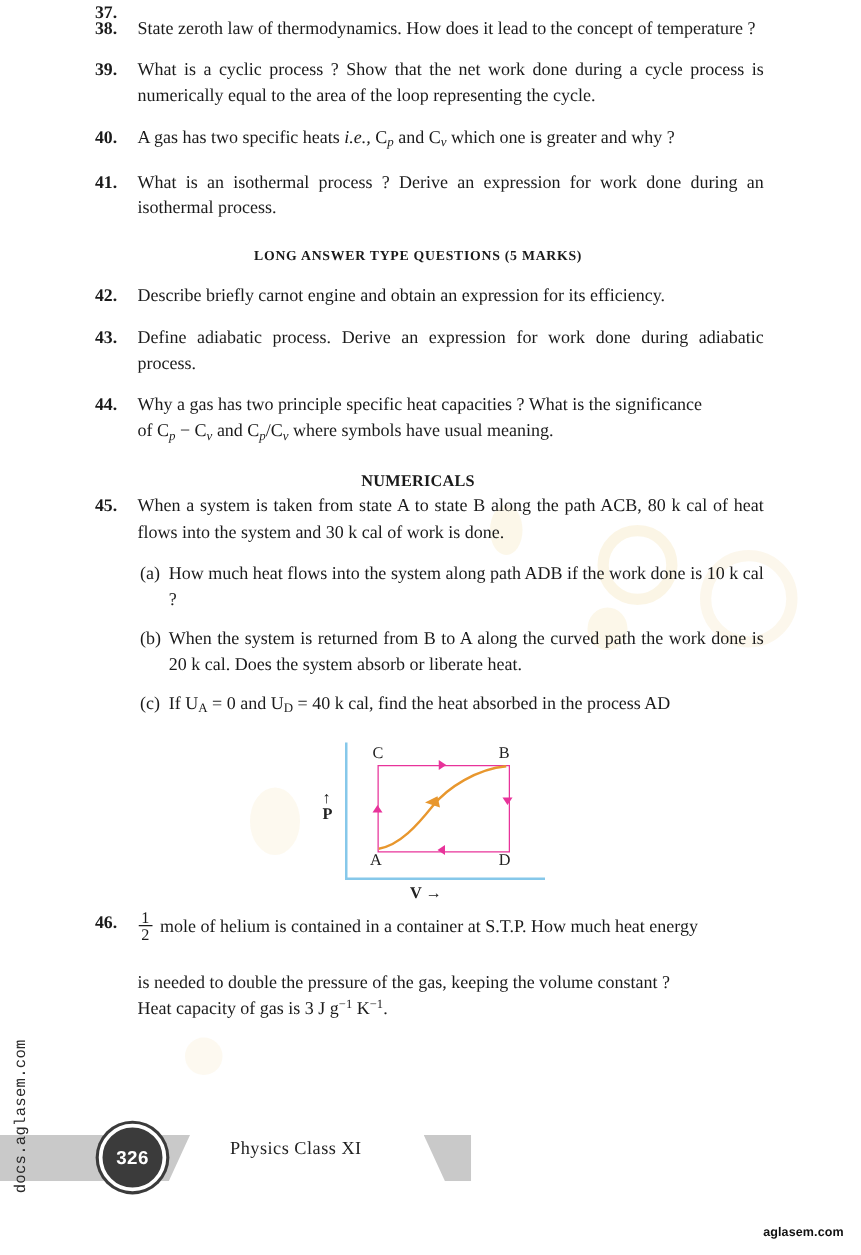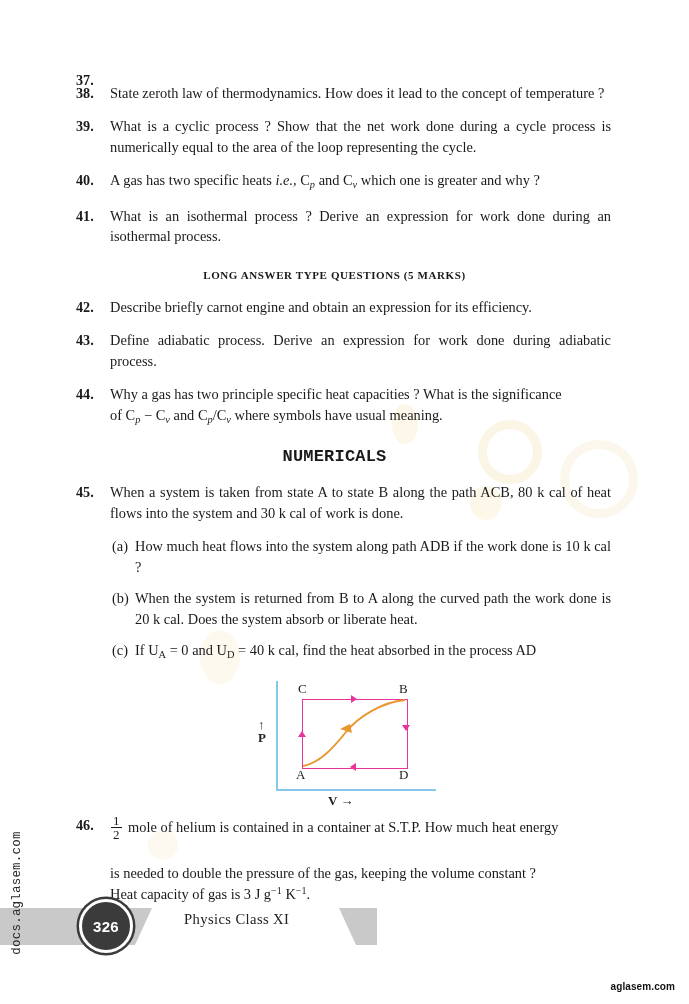--- a/index.html
+++ b/index.html
@@ -34,21 +34,20 @@
     opacity: 0.8;
     pointer-events: none;
   }
 
   
   #content {
     position: absolute;
     left: 0;
     top: 0;
     width: 689px;
-    padding-top: 70px;
   }
 
   .qrow {
     position: relative;
     margin: 0 0 13px 0;
     padding-left: 110px;
     padding-right: 78px;
     font-size: 14.4px;
     line-height: 1.42;
     text-align: justify;
@@ -81,24 +80,23 @@
 
   .heading {
     text-align: center;
     font-weight: bold;
     font-size: 11px;
     letter-spacing: 0.6px;
     margin: 22px 0 16px 0;
     padding-right: 20px;
   }
   .heading.small {
-    font-size: 17px;
+    font-size: 13px;
     letter-spacing: 0.2px;
-    margin: 20px 0 16px 0;
-    font-family: Liberation Mono, monospace;
+    margin: 20px 0 2px 0;
   }
 
   .ital { font-style: italic; }
   sub {
     font-size: 0.72em;
     font-style: italic;
     vertical-align: -0.28em;
   }
   sub.up { font-style: normal; }
   sup {

